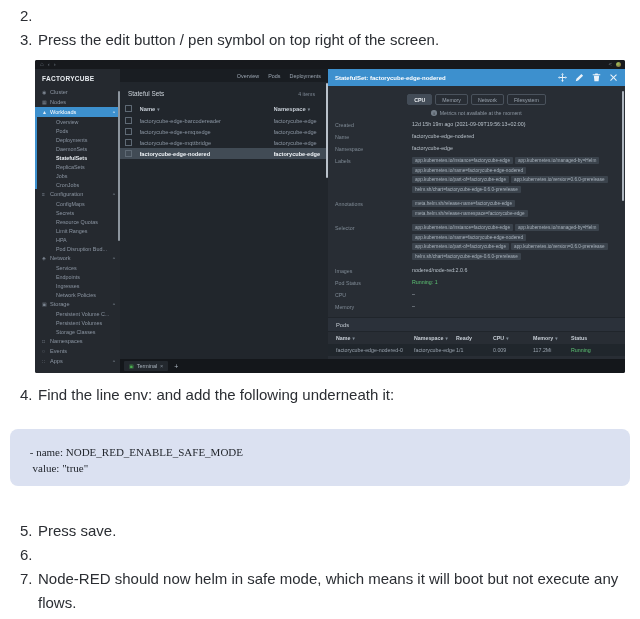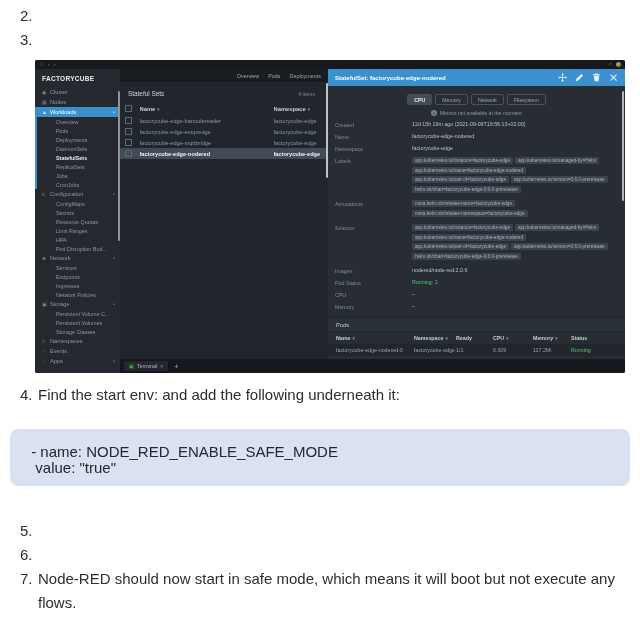--- a/index.html
+++ b/index.html
@@ -95,33 +95,34 @@
   .terminal-bar{height:14px;flex:none;background:#14171b;display:flex;align-items:center;}
   .term-tab{display:flex;align-items:center;gap:3px;background:#23282e;height:10px;margin-left:4px;
      padding:0 5px;border-radius:1px;color:#aab4be;font-size:5.4px;cursor:pointer;}
   .term-ic{color:#4caf50;font-size:5px;}
   .term-x{color:#7f8893;font-size:5.5px;cursor:pointer;}
   .term-plus{color:#aab4be;font-size:7px;margin-left:6px;cursor:pointer;}
 
   
   .codeblock{margin:22px 10px 0 10px;background:#dbe1f1;border-radius:8px;height:57px;box-sizing:border-box;
      padding:15px 0 0 17px;}
-  .codeline{font-family:Liberation Sans, sans-serif;font-size:15px;line-height:16px;color:#23272e;white-space:pre;}
+  .codeline{font-family:Liberation Serif, serif;font-size:11px;line-height:16px;color:#23272e;white-space:pre;}
 </style>
 </head>
 <body>
 
 <div class="doc">
 
   <div class="steps-a">
     <div class="step">
       <span class="step-num">2.</span>
     </div>
     <div class="step">
       <span class="step-num">3.</span>
+      <span class="step-text">Press the edit button / pen symbol on top right of the screen.</span>
     </div>
   </div>
 
   <div class="shot">
     <div class="win-bar">
       <div class="win-left">
         <span>⌂</span>
         <span>‹</span>
         <span>›</span>
       </div>
@@ -413,38 +414,39 @@
           </span>
           <span class="term-plus">+</span>
         </div>
       </div>
     </div>
   </div>
 
   <div class="steps-b">
     <div class="step">
       <span class="step-num">4.</span>
-      <span class="step-text">Find the start env: and add the following underneath it:</span>
+      <span class="step-text">Find the line env: and add the following underneath it:</span>
     </div>
   </div>
 
   <div class="codeblock">
     <div class="codeline"> - name: NODE_RED_ENABLE_SAFE_MODE</div>
     <div class="codeline">  value: "true"</div>
   </div>
 
   <div class="steps-c">
     <div class="step">
       <span class="step-num">5.</span>
+      <span class="step-text">Press save.</span>
     </div>
     <div class="step">
       <span class="step-num">6.</span>
     </div>
     <div class="step">
       <span class="step-num">7.</span>
-      <span class="step-text">Node-RED should now start in safe mode, which means it will boot but not execute any flows.</span>
+      <span class="step-text">Node-RED should now helm in safe mode, which means it will boot but not execute any flows.</span>
     </div>
     <div class="step">
       <span class="step-num">8.</span>
       <span class="step-text">Make your changes and fix the nodes.</span>
     </div>
   </div>
 </div>
 
 </body></html>

